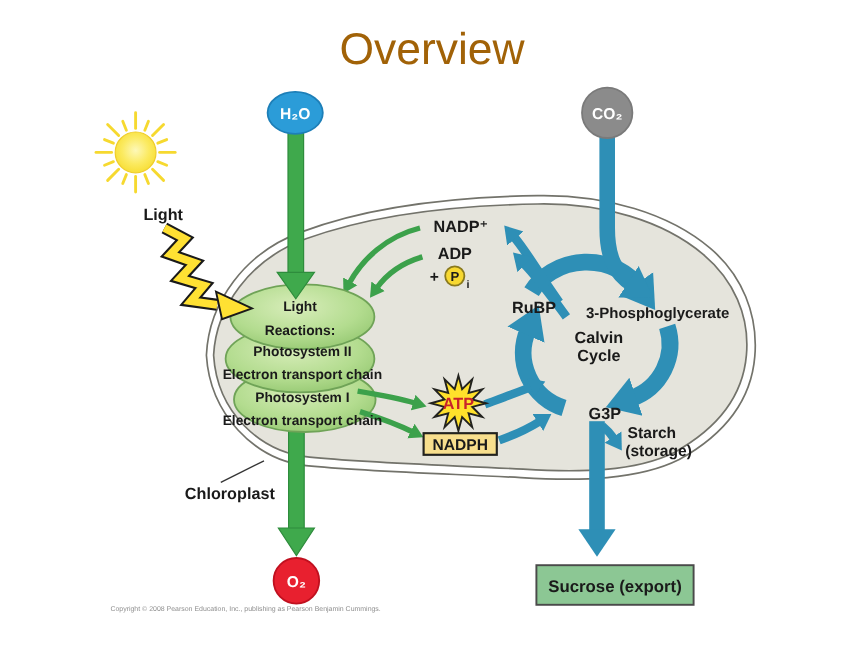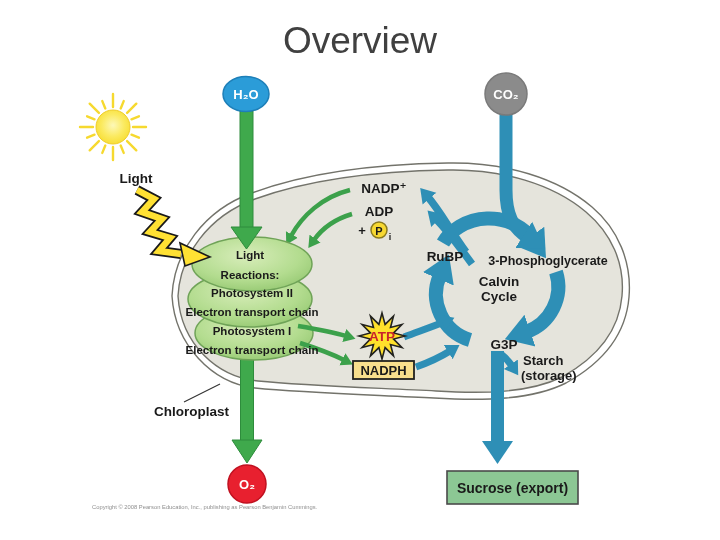--- a/index.html
+++ b/index.html
@@ -2,21 +2,21 @@
 <html><head>
 <meta charset="utf-8">
 <style>
   html,body{margin:0;padding:0;}
   body{
     width:720px;height:540px;position:relative;overflow:hidden;background:#ffffff;
     font-family:"Liberation Sans","DejaVu Sans",sans-serif;
   }
   .slide-title{
     position:absolute;top:20px;left:0;width:720px;text-align:center;
-    font-size:37px;font-weight:400;color:#404040;letter-spacing:0px;
+    font-size:37px;font-weight:400;color:#a16207;letter-spacing:0px;
   }
   svg{position:absolute;left:0;top:0;}
   text{font-family:"Liberation Sans","DejaVu Sans",sans-serif;}
   .lbl{font-weight:700;fill:#1a1a1a;}
   .wlbl{font-weight:700;fill:#ffffff;}
   .redlbl{font-weight:700;fill:#c9232b;}
   .copyright{font-weight:400;fill:#8f8f8f;}
 </style>
 </head>
 <body>

